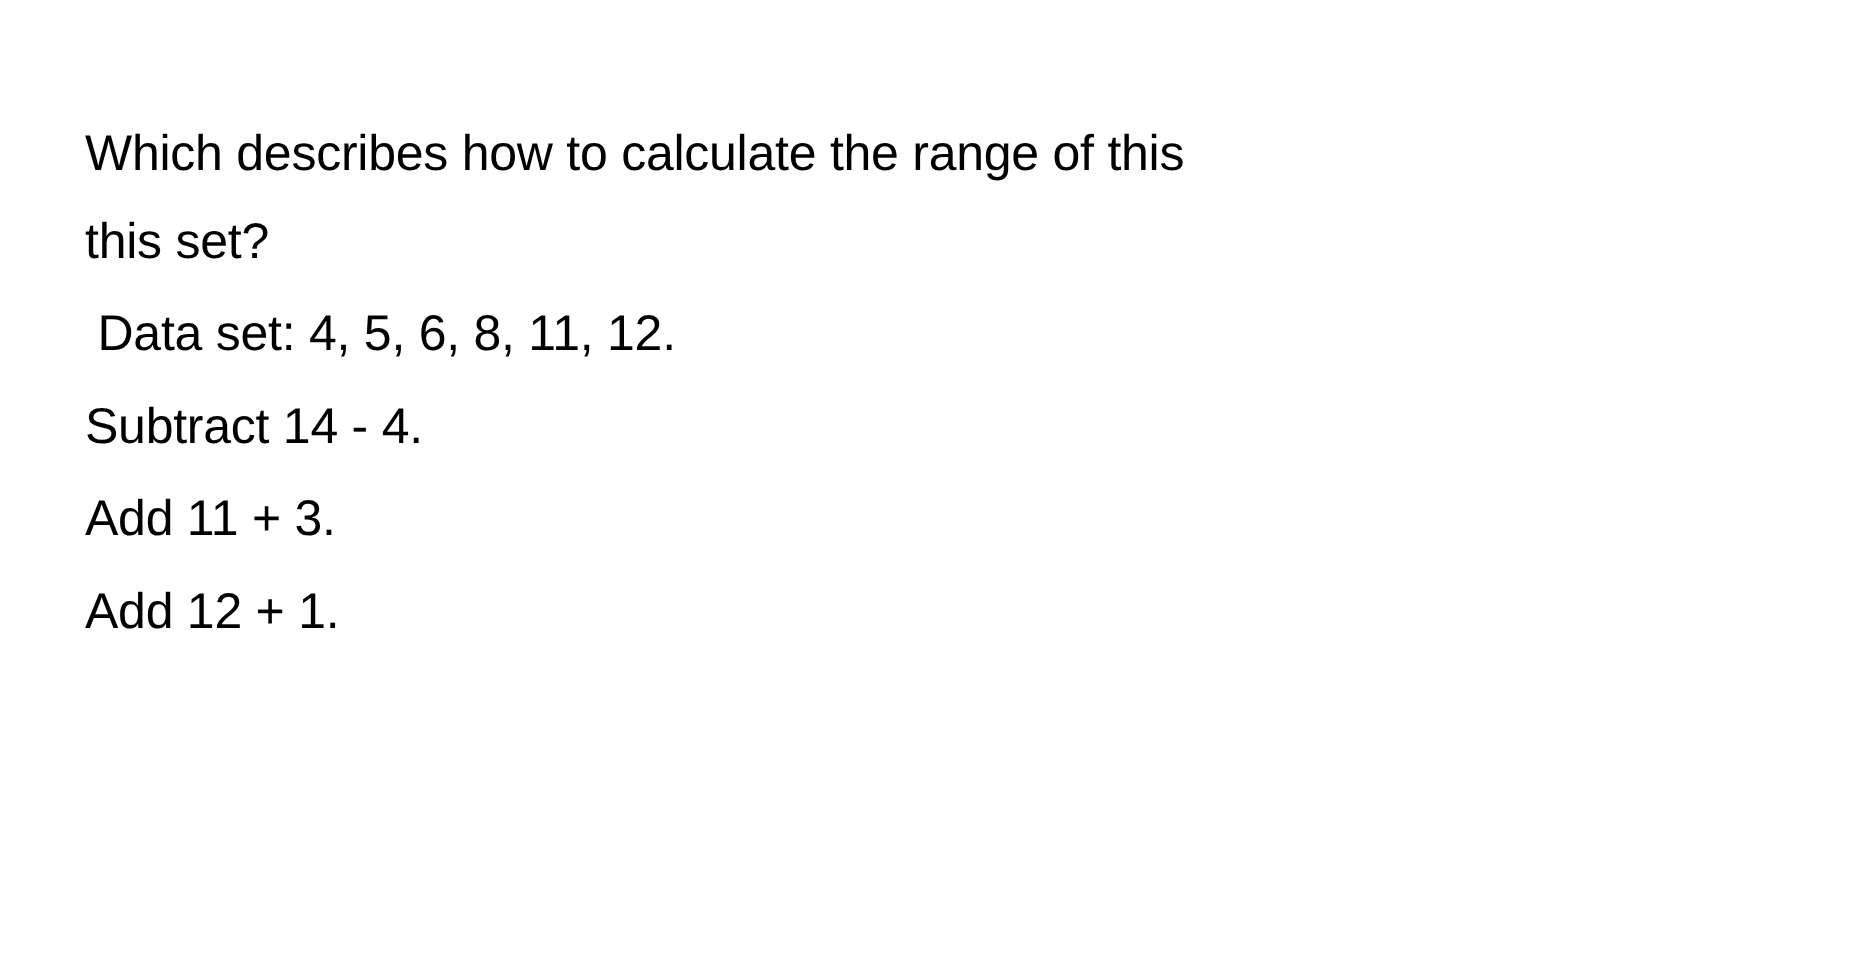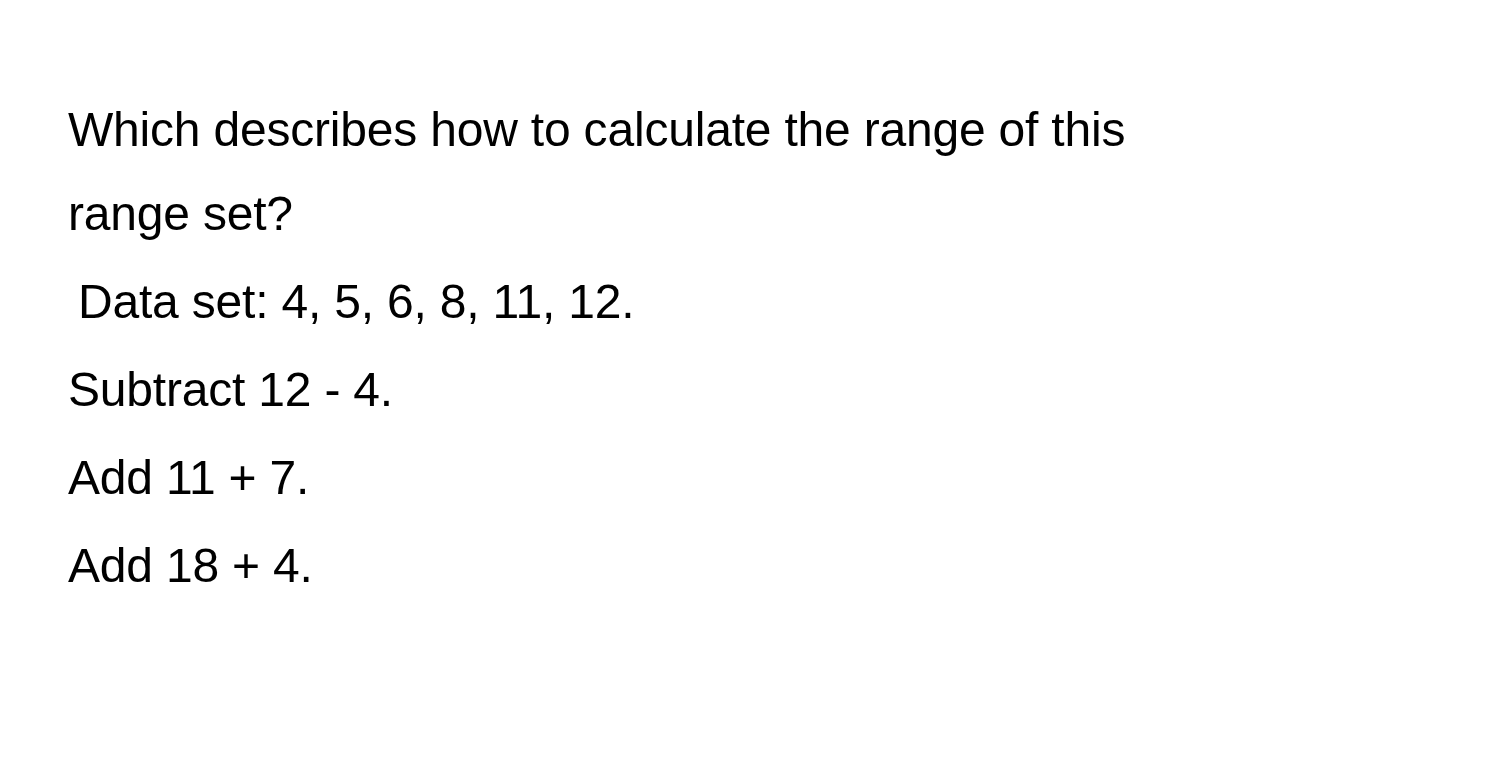--- a/index.html
+++ b/index.html
@@ -12,21 +12,21 @@
       height: 776px;
       background: #ffffff;
       font-family: -apple-system, BlinkMacSystemFont, "Segoe UI", Helvetica, Arial, sans-serif;
       color: #000000;
       padding: 88px 68px;
     }
     .question-container {
       max-width: 1320px;
     }
     .question-text {
-      font-size: 48px;
+      font-size: 40px;
       line-height: 1.75;
       font-weight: 400;
       letter-spacing: -0.2px;
     }
     .question-line {
       display: block;
     }
     .data-line {
       display: block;
       margin-top: 4px;
@@ -36,19 +36,19 @@
       display: block;
       margin-top: 4px;
     }
   </style>
 </head>
 <body>
 
 <div class="question-container">
   <div class="question-text">
     <span class="question-line">Which describes how to calculate the range of this</span>
-    <span class="question-line">range set?</span>
+    <span class="question-line">this set?</span>
     <span class="data-line">Data set: 4, 5, 6, 8, 11, 12.</span>
-    <span class="option-line">Subtract 12 - 4.</span>
-    <span class="option-line">Add 11 + 7.</span>
-    <span class="option-line">Add 18 + 4.</span>
+    <span class="option-line">Subtract 14 - 4.</span>
+    <span class="option-line">Add 11 + 3.</span>
+    <span class="option-line">Add 12 + 1.</span>
   </div>
 </div>
 
 </body></html>

